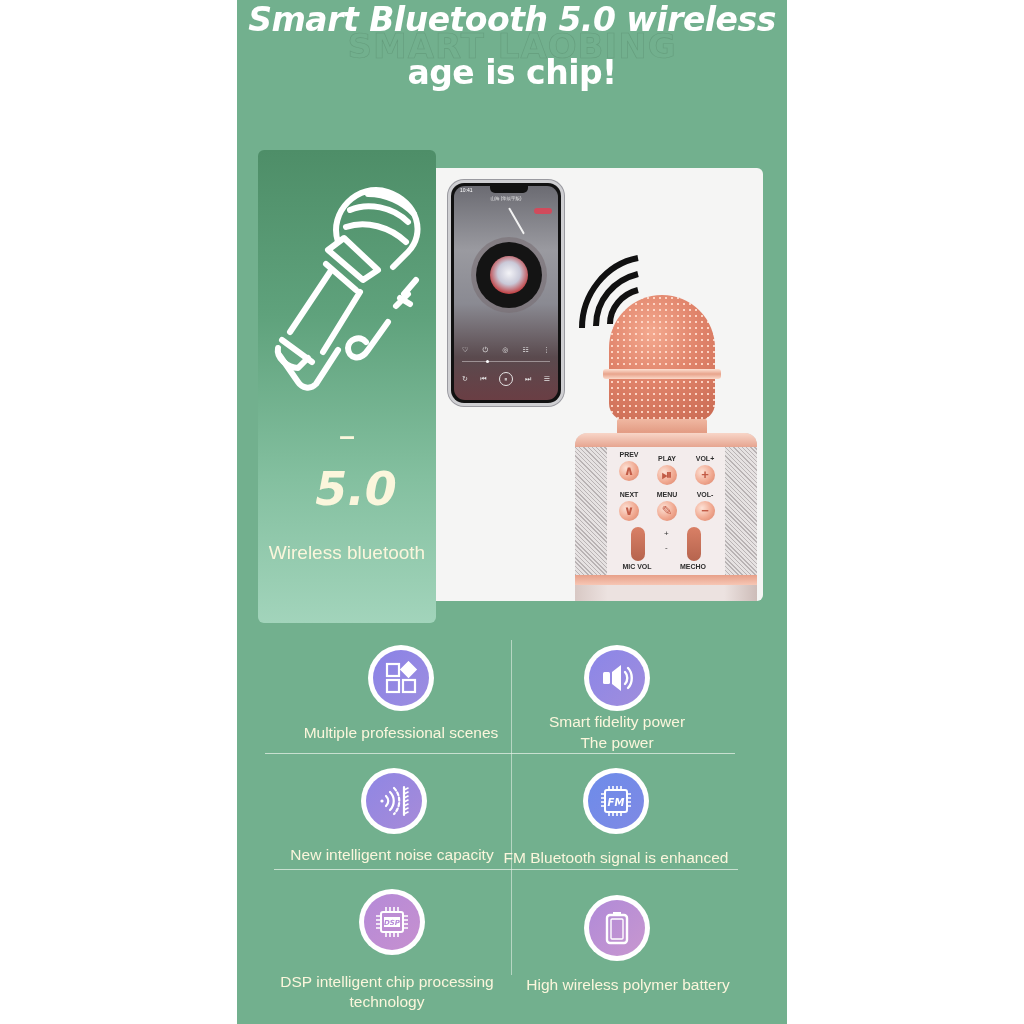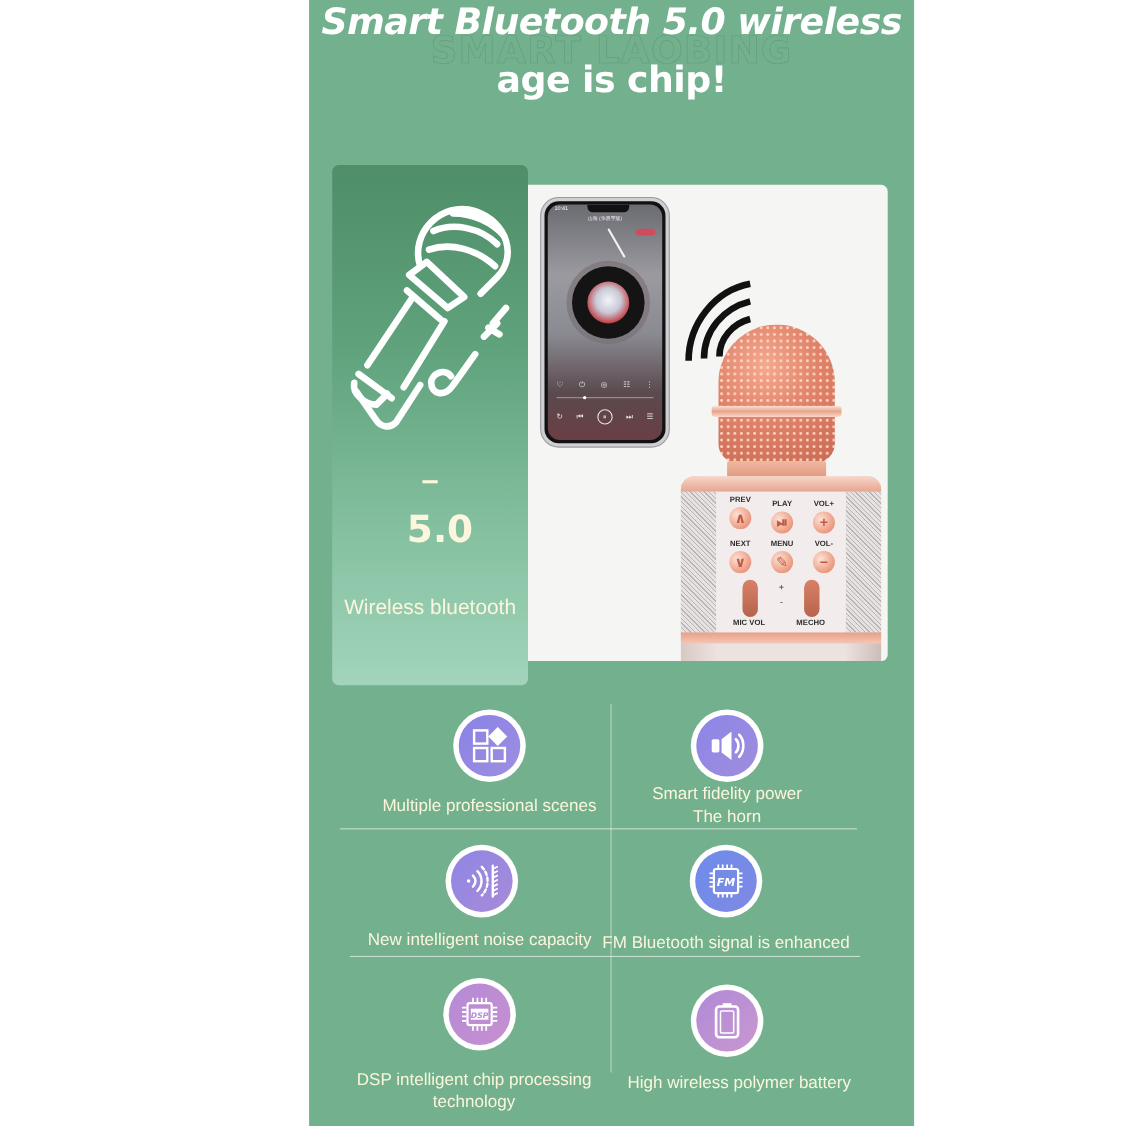--- a/index.html
+++ b/index.html
@@ -1,21 +1,21 @@
 <!DOCTYPE html>
 <html><head>
 <meta charset="utf-8">
 <style>
   * { box-sizing: border-box; margin: 0; padding: 0; }
   html, body { width: 1024px; height: 1024px; background: #ffffff; overflow: hidden; }
   body { position: relative; font-family: "Liberation Sans", "DejaVu Sans", sans-serif; }
 
   .panel {
     position: absolute; left: 237px; top: 0; width: 550px; height: 1024px;
-    background: #72b08e; overflow: hidden; margin-left: 44px;
+    background: #72b08e; overflow: hidden;
   }
 
   .headline {
     position: absolute; left: 0; top: 0; width: 550px; text-align: center;
     color: #ffffff; font-weight: bold; font-size: 33px; line-height: 37px;
     font-family: "DejaVu Sans", sans-serif; letter-spacing: -0.5px;
   }
   .headline .l1 { position: absolute; top: 1px; left: 0; width: 550px; font-style: italic; }
   .headline .l2 { position: absolute; top: 54px; left: 0; width: 550px; }
   .watermark {
@@ -30,21 +30,21 @@
     border-radius: 6px;
     background: linear-gradient(180deg, #4e8e68 0%, #5fa27c 35%, #84c0a0 70%, #a2d4bb 100%);
   }
   .bt-card .mic-icon { position: absolute; left: 10px; top: 22px; width: 160px; height: 230px; }
   .bt-card .dash {
     position: absolute; left: 0; width: 178px; top: 270px; text-align: center;
     color: #fbf6dc; font-size: 28px; font-weight: bold;
   }
   .bt-card .version {
     position: absolute; left: 0; width: 196px; top: 312px; text-align: center;
-    color: #fbf6dc; font-size: 34px; font-weight: bold; font-family: "DejaVu Sans", sans-serif;
+    color: #fbf6dc; font-size: 46px; font-weight: bold; font-family: "DejaVu Sans", sans-serif; font-style: italic;
   }
   .bt-card .cap {
     position: absolute; left: 0; width: 178px; text-align: center;
     color: #fbf6dc; font-size: 19px; line-height: 24px;
   }
   .bt-card .cap1 { top: 391px; }
   .bt-card .cap2 { top: 415px; }
 
   .photo {
     position: absolute; left: 199px; top: 168px; width: 327px; height: 433px;
@@ -321,21 +321,21 @@
           <div class="inner purple-b">
         <svg width="36" height="34" viewBox="0 0 36 34" fill="#fff">
           <rect x="4" y="11" width="7" height="12" rx="1.5"></rect>
           <path d="M13 11 L22 4 L22 30 L13 23 Z"></path>
           <path d="M26 11 C29 14 29 20 26 23" stroke="#fff" stroke-width="2.4" fill="none" stroke-linecap="round"></path>
           <path d="M29 7 C34 12 34 22 29 27" stroke="#fff" stroke-width="2.4" fill="none" stroke-linecap="round"></path>
         </svg>
       </div>
         </div>
       <div class="label" style="top:71px">Smart fidelity power</div>
-      <div class="label" style="top:92px">The horn</div>
+      <div class="label" style="top:92px">The power</div>
     </div>
 
     <div class="feat" style="left:25px;top:123px">
       <div class="circle" style="left:99px;top:5px">
           <div class="inner purple-c">
         <svg width="36" height="36" viewBox="0 0 36 36" fill="none" stroke="#fff" stroke-width="2.2" stroke-linecap="round">
           <circle cx="6" cy="18" r="1.6" fill="#fff" stroke="none"></circle>
           <path d="M10 13 C13 16 13 20 10 23"></path>
           <path d="M14 9 C19 14 19 22 14 27"></path>
           <path d="M18 5 C25 12 25 24 18 31" stroke-dasharray="3 2.5"></path>

